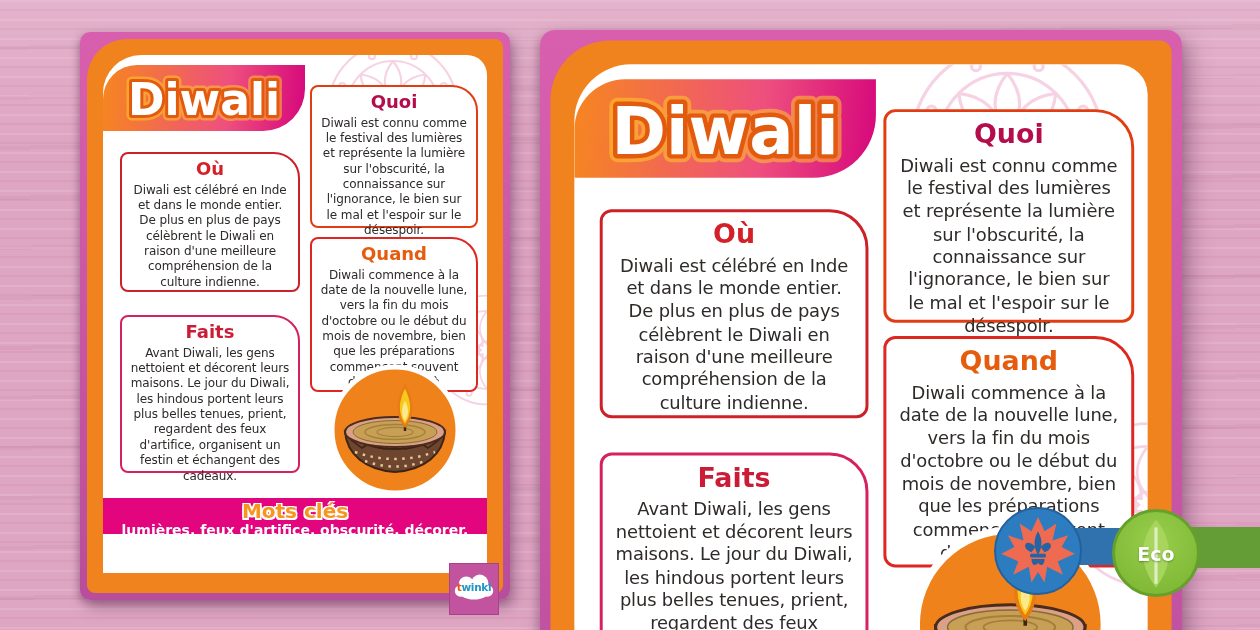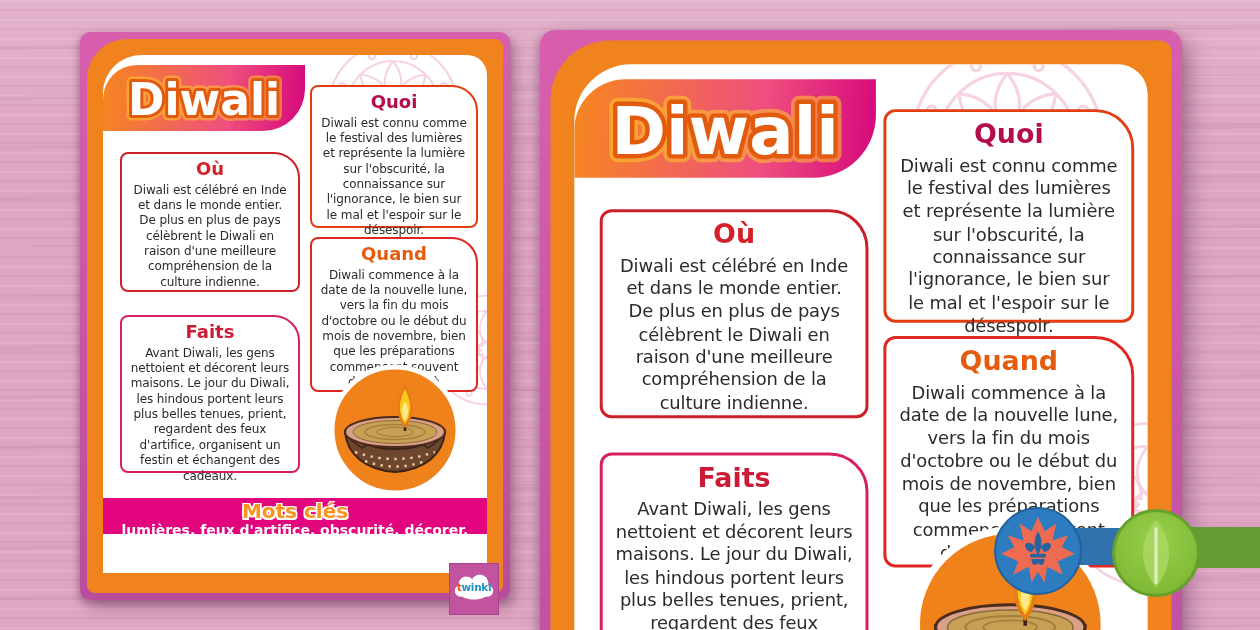--- a/index.html
+++ b/index.html
@@ -264,15 +264,16 @@
     <div class="ribbon ribbon-green"></div>
     <div class="badge badge-maple">
       <svg viewBox="-32 -32 64 64">
         <use href="#maplefleur"></use>
       </svg>
     </div>
     <div class="badge badge-eco">
       <svg viewBox="-32 -32 64 64">
         <use href="#ecoleaf"></use>
       </svg>
+      <span class="eco-label">Eco</span>
     </div>
   </div>
 </div>
 
 </body></html>

